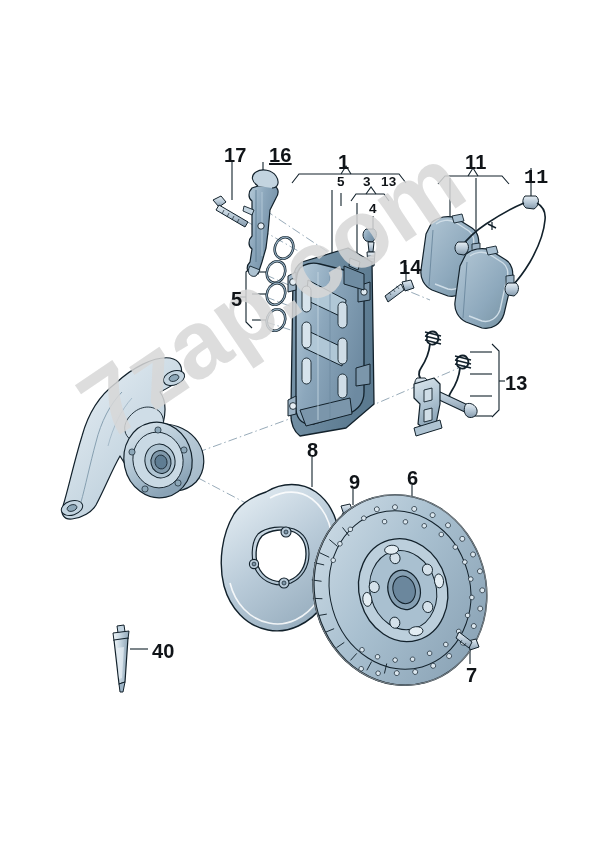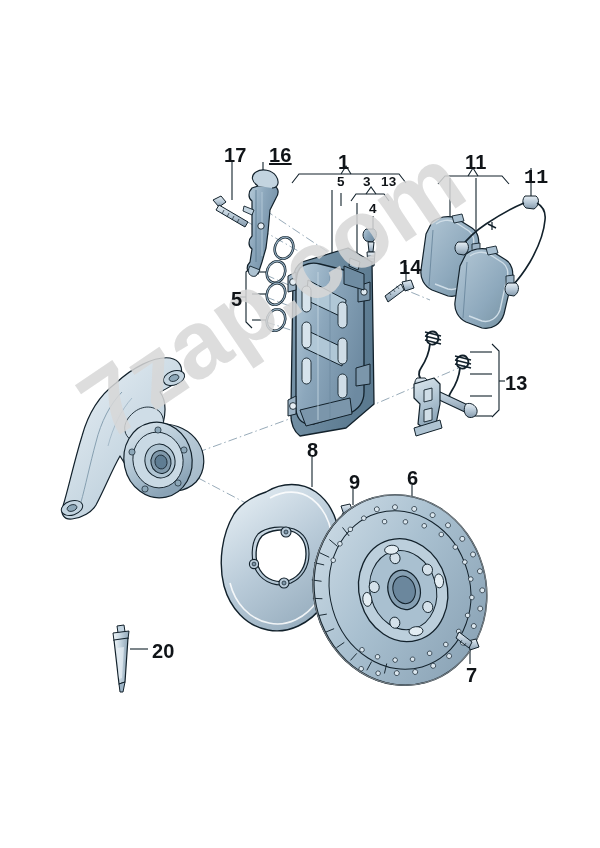--- a/index.html
+++ b/index.html
@@ -540,15 +540,15 @@
   <div class="callout-label" style="left:269px; top:145px;text-decoration:underline;">16</div>
   <div class="callout-label" style="left:465px; top:152px;">11</div>
   <div class="callout-label" style="left:524px; top:168px;font-family:Liberation Mono, monospace;">11</div>
   <div class="callout-label" style="left:399px; top:249px;margin-top:8px;">14</div>
   <div class="callout-label" style="left:231px; top:289px;">5</div>
   <div class="callout-label" style="left:505px; top:373px;">13</div>
   <div class="callout-label" style="left:307px; top:440px;">8</div>
   <div class="callout-label" style="left:349px; top:472px;">9</div>
   <div class="callout-label" style="left:407px; top:468px;">6</div>
   <div class="callout-label" style="left:466px; top:665px;">7</div>
-  <div class="callout-label" style="left:152px; top:641px;">20</div>
+  <div class="callout-label" style="left:152px; top:641px;">40</div>
 
 </div>
 
 </body></html>

